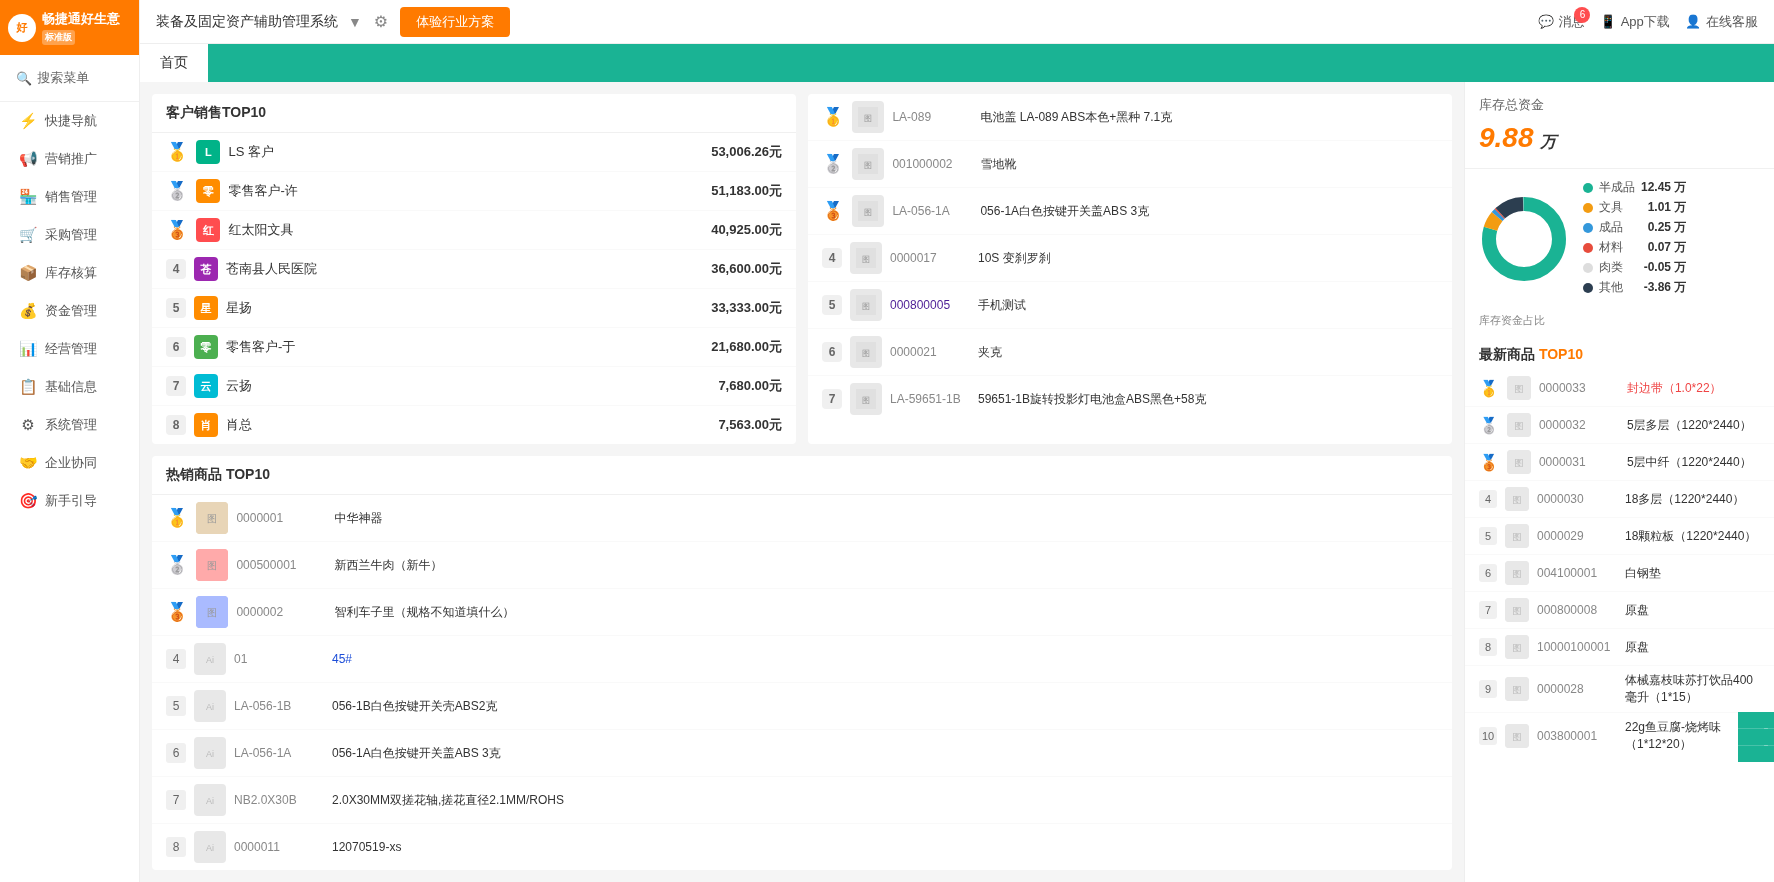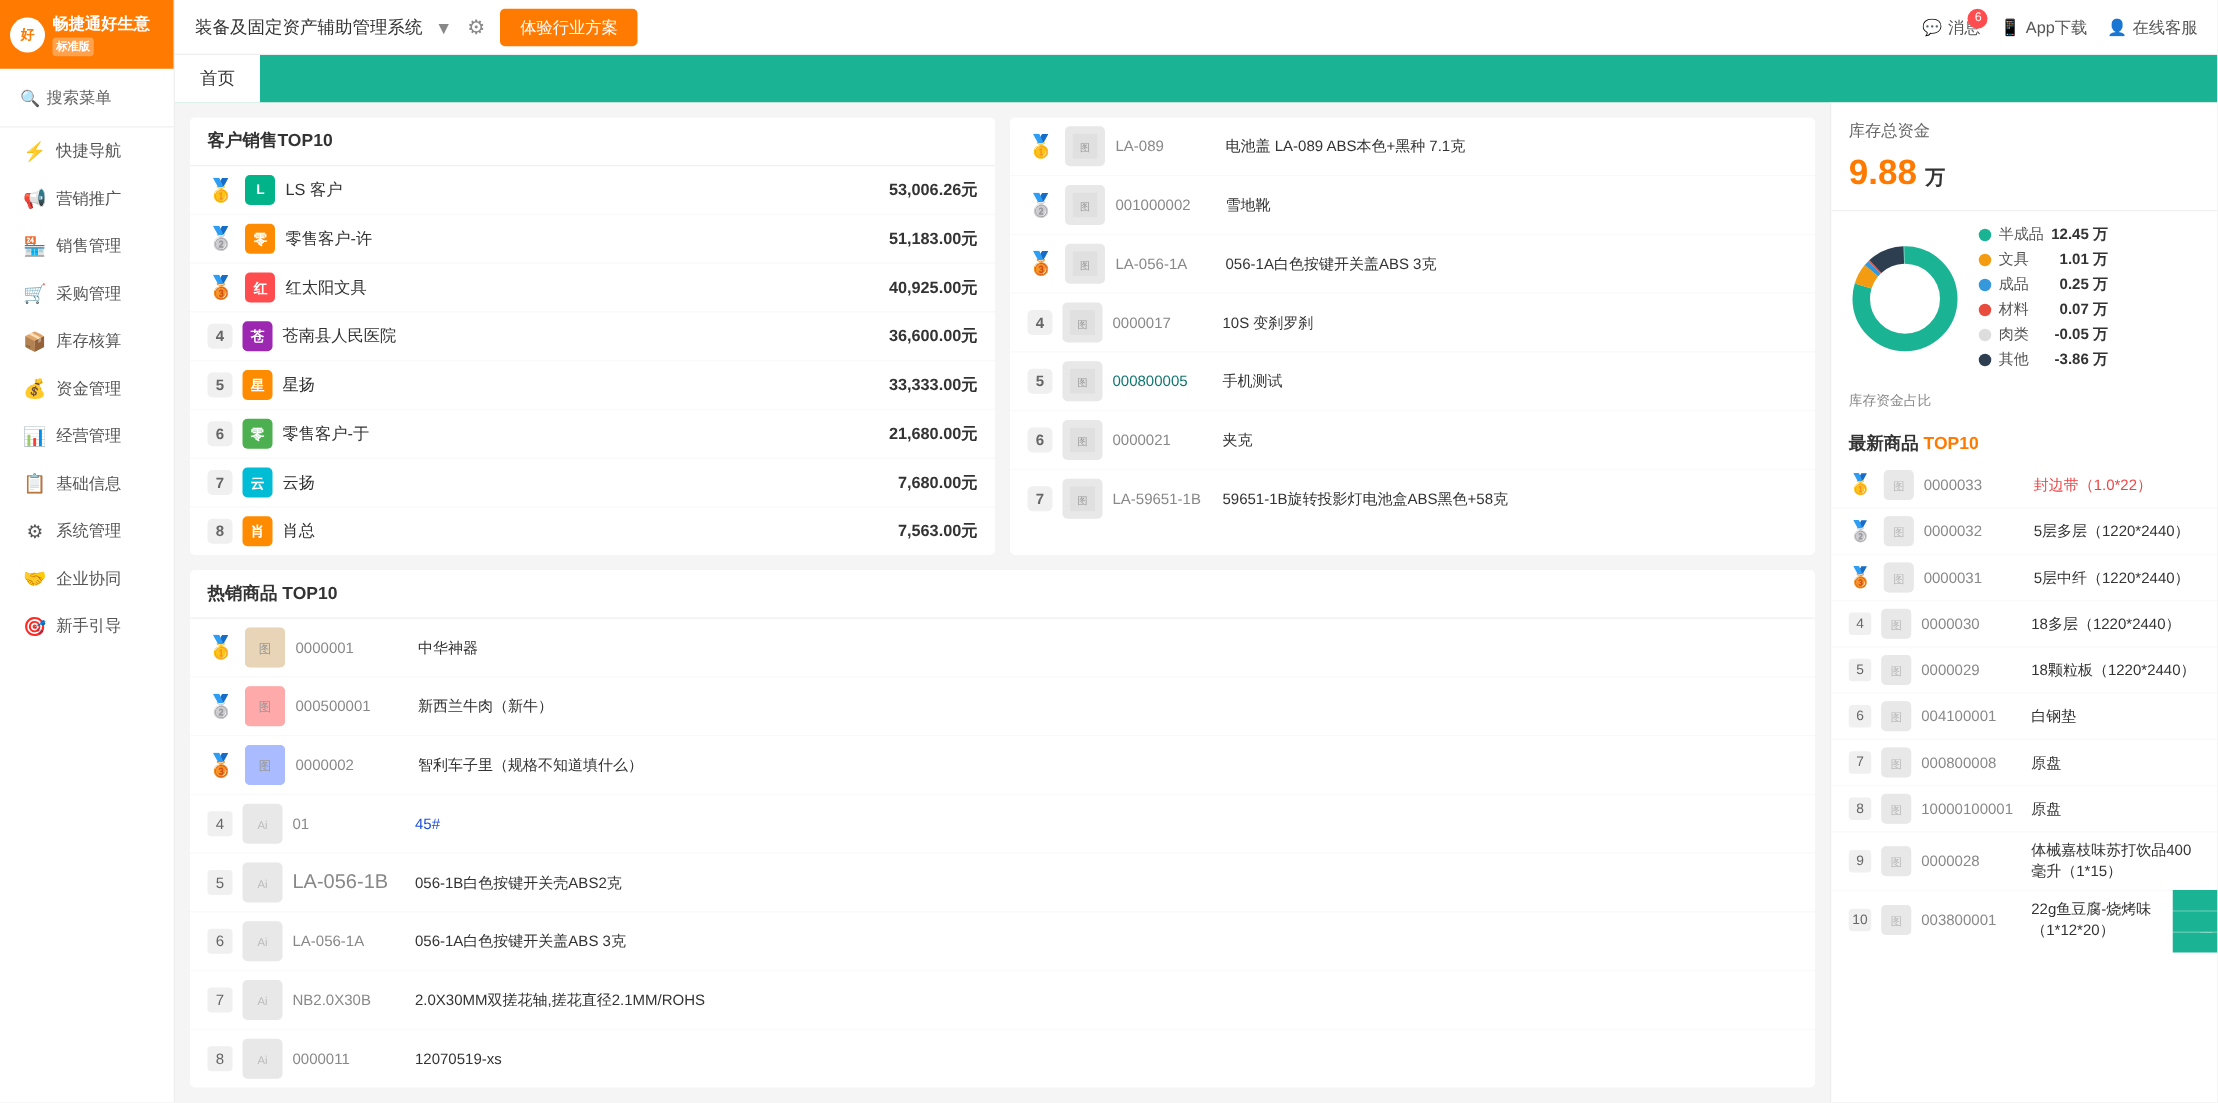--- a/index.html
+++ b/index.html
@@ -244,21 +244,21 @@
     .inventory-section {
       padding: 14px;
       border-bottom: 1px solid #f0f0f0;
     }
     .inventory-title {
       font-size: 13px; color: #666; margin-bottom: 8px;
     }
     .inventory-total {
       font-size: 24px; color: #333; font-weight: bold;
     }
-    .inventory-total span { color: #ff7a00; font-size: 28px; }
+    .inventory-total span { color: #ff7a00; font-size: 28px; font-style: italic; }
 
     
     .donut-wrapper {
       display: flex; gap: 14px; align-items: center;
       padding: 10px 14px;
     }
     .donut-svg { width: 90px; height: 90px; flex-shrink: 0; }
     .legend-list { list-style: none; }
     .legend-item {
       display: flex; align-items: center; gap: 6px;
@@ -521,21 +521,21 @@
     <span style="color:#333;font-size:12px;">10S 变刹罗刹</span>
   </li>
               <li class="rank-item">
     <span class="rank-num normal">5</span>
     <div class="product-img placeholder">
       <svg width="20" height="20" viewBox="0 0 20 20">
                     <rect width="20" height="20" fill="#e0e0e0"></rect>
                     <text x="10" y="14" text-anchor="middle" font-size="8" fill="#999">图</text>
                   </svg>
     </div>
-    <span style="color:#0f766e;font-size:12px;min-width:80px;">000800005</span>
+    <span style="color:#4c1d95;font-size:12px;min-width:80px;">000800005</span>
     <span style="color:#333;font-size:12px;">手机测试</span>
   </li>
               <li class="rank-item">
     <span class="rank-num normal">6</span>
     <div class="product-img placeholder">
       <svg width="20" height="20" viewBox="0 0 20 20">
                     <rect width="20" height="20" fill="#e0e0e0"></rect>
                     <text x="10" y="14" text-anchor="middle" font-size="8" fill="#999">图</text>
                   </svg>
     </div>
@@ -607,21 +607,21 @@
     <span style="color:#1d4ed8;font-size:12px;">45#</span>
   </li>
             <li class="product-item">
     <span style="width:20px;height:20px;background:#f0f0f0;border-radius:3px;display:inline-flex;align-items:center;justify-content:center;font-size:12px;color:#666;">5</span>
     <div class="product-img placeholder">
       <svg width="24" height="24" viewBox="0 0 24 24">
                   <rect width="24" height="24" fill="#e8e8e8"></rect>
                   <text x="12" y="16" text-anchor="middle" font-size="9" fill="#bbb">Ai</text>
                 </svg>
     </div>
-    <span style="color:#888;font-size:16px;min-width:90px;">LA-056-1B</span>
+    <span style="color:#888;font-size:12px;min-width:90px;">LA-056-1B</span>
     <span style="color:#333;font-size:12px;">056-1B白色按键开关壳ABS2克</span>
   </li>
             <li class="product-item">
     <span style="width:20px;height:20px;background:#f0f0f0;border-radius:3px;display:inline-flex;align-items:center;justify-content:center;font-size:12px;color:#666;">6</span>
     <div class="product-img placeholder">
       <svg width="24" height="24" viewBox="0 0 24 24">
                   <rect width="24" height="24" fill="#e8e8e8"></rect>
                   <text x="12" y="16" text-anchor="middle" font-size="9" fill="#bbb">Ai</text>
                 </svg>
     </div>

